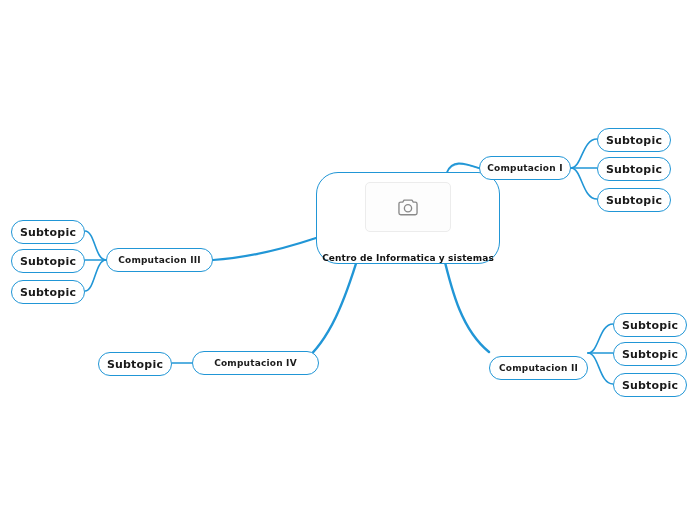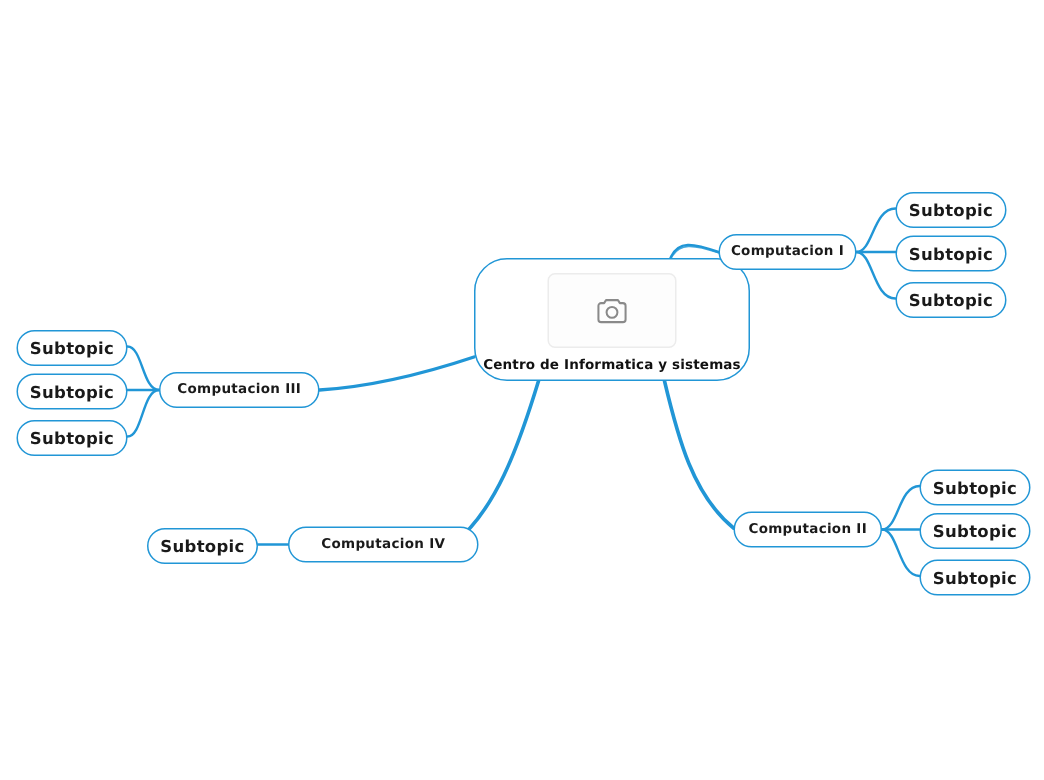--- a/index.html
+++ b/index.html
@@ -47,25 +47,25 @@
   }
   .node-branch {
     height: 24px;
     font-size: 9px;
     padding: 0 7px;
   }
   .node-center {
     border-radius: 22px;
     border-width: 1.8px;
     width: 184px;
-    height: 82px;
+    height: 92px;
     left: 316px;
     top: 172px;
     flex-direction: column;
-    justify-content: flex-start;
+    justify-content: space-between;
     padding: 0;
     background: #ffffff;
   }
   .center-image {
     width: 84px;
     height: 48px;
     margin-top: 9px;
     border: 1px solid #ececec;
     border-radius: 5px;
     background: #fdfdfd;
@@ -134,21 +134,21 @@
   <div class="node node-subtopic" style="left:597px; top:128px;">
     <span>Subtopic</span>
   </div>
   <div class="node node-subtopic" style="left:597px; top:157px;">
     <span>Subtopic</span>
   </div>
   <div class="node node-subtopic" style="left:597px; top:188px;">
     <span>Subtopic</span>
   </div>
 
-  <div class="node node-branch" style="left:489px; top:341px; width:99px;justify-content:center;">
+  <div class="node node-branch" style="left:489px; top:356px; width:99px;justify-content:center;">
     <span>Computacion II</span>
   </div>
   <div class="node node-subtopic" style="left:613px; top:313px;">
     <span>Subtopic</span>
   </div>
   <div class="node node-subtopic" style="left:613px; top:342px;">
     <span>Subtopic</span>
   </div>
   <div class="node node-subtopic" style="left:613px; top:373px;">
     <span>Subtopic</span>

